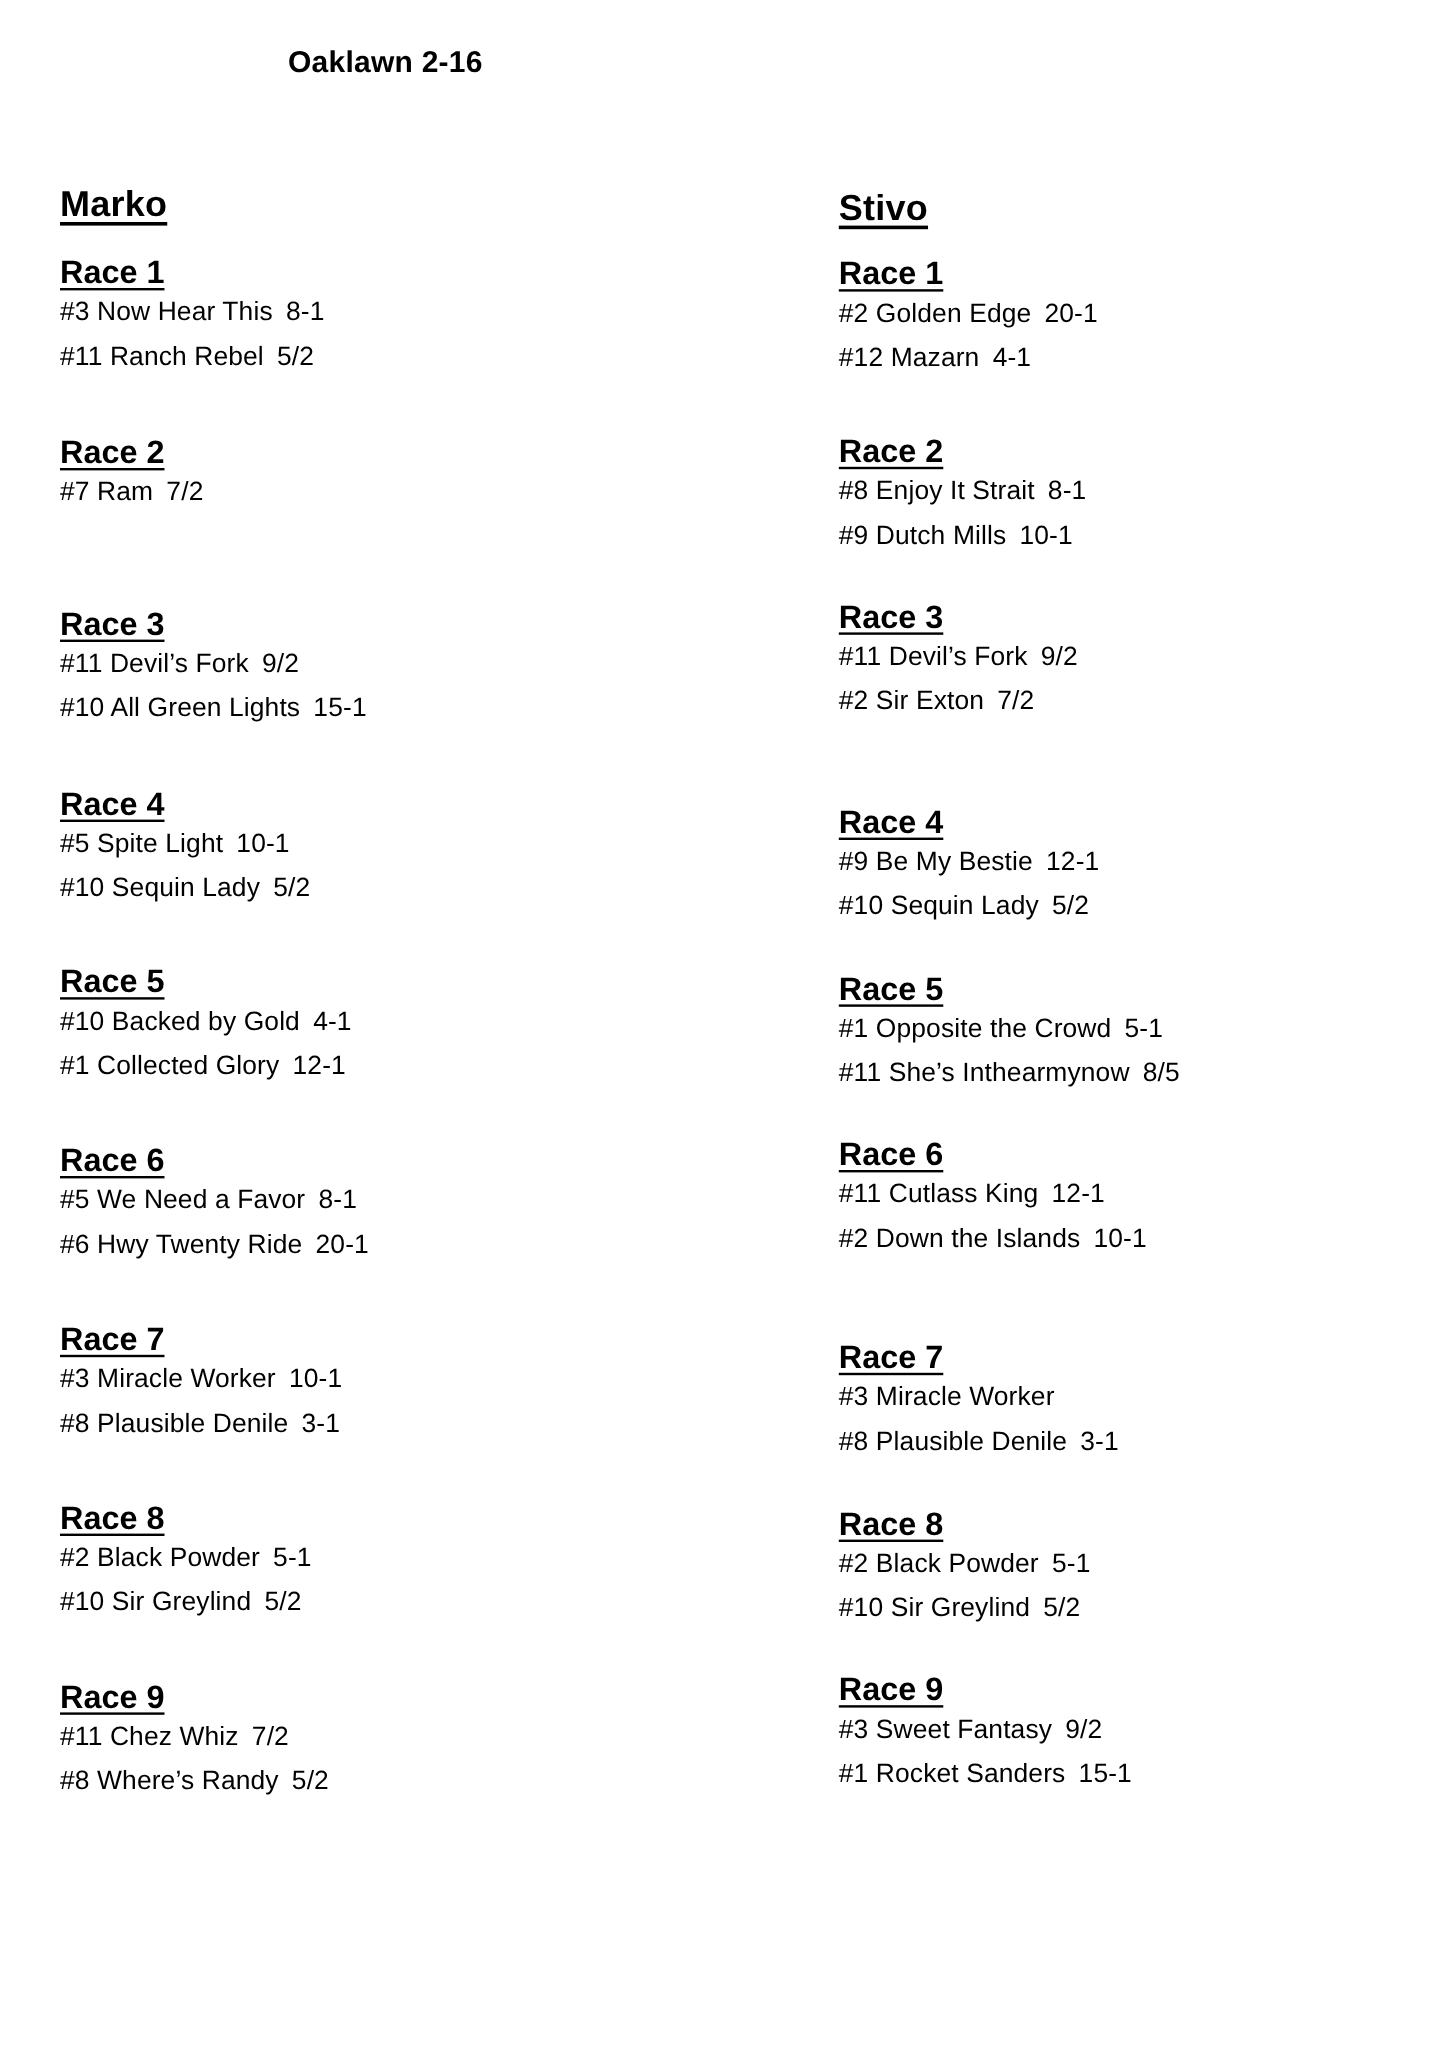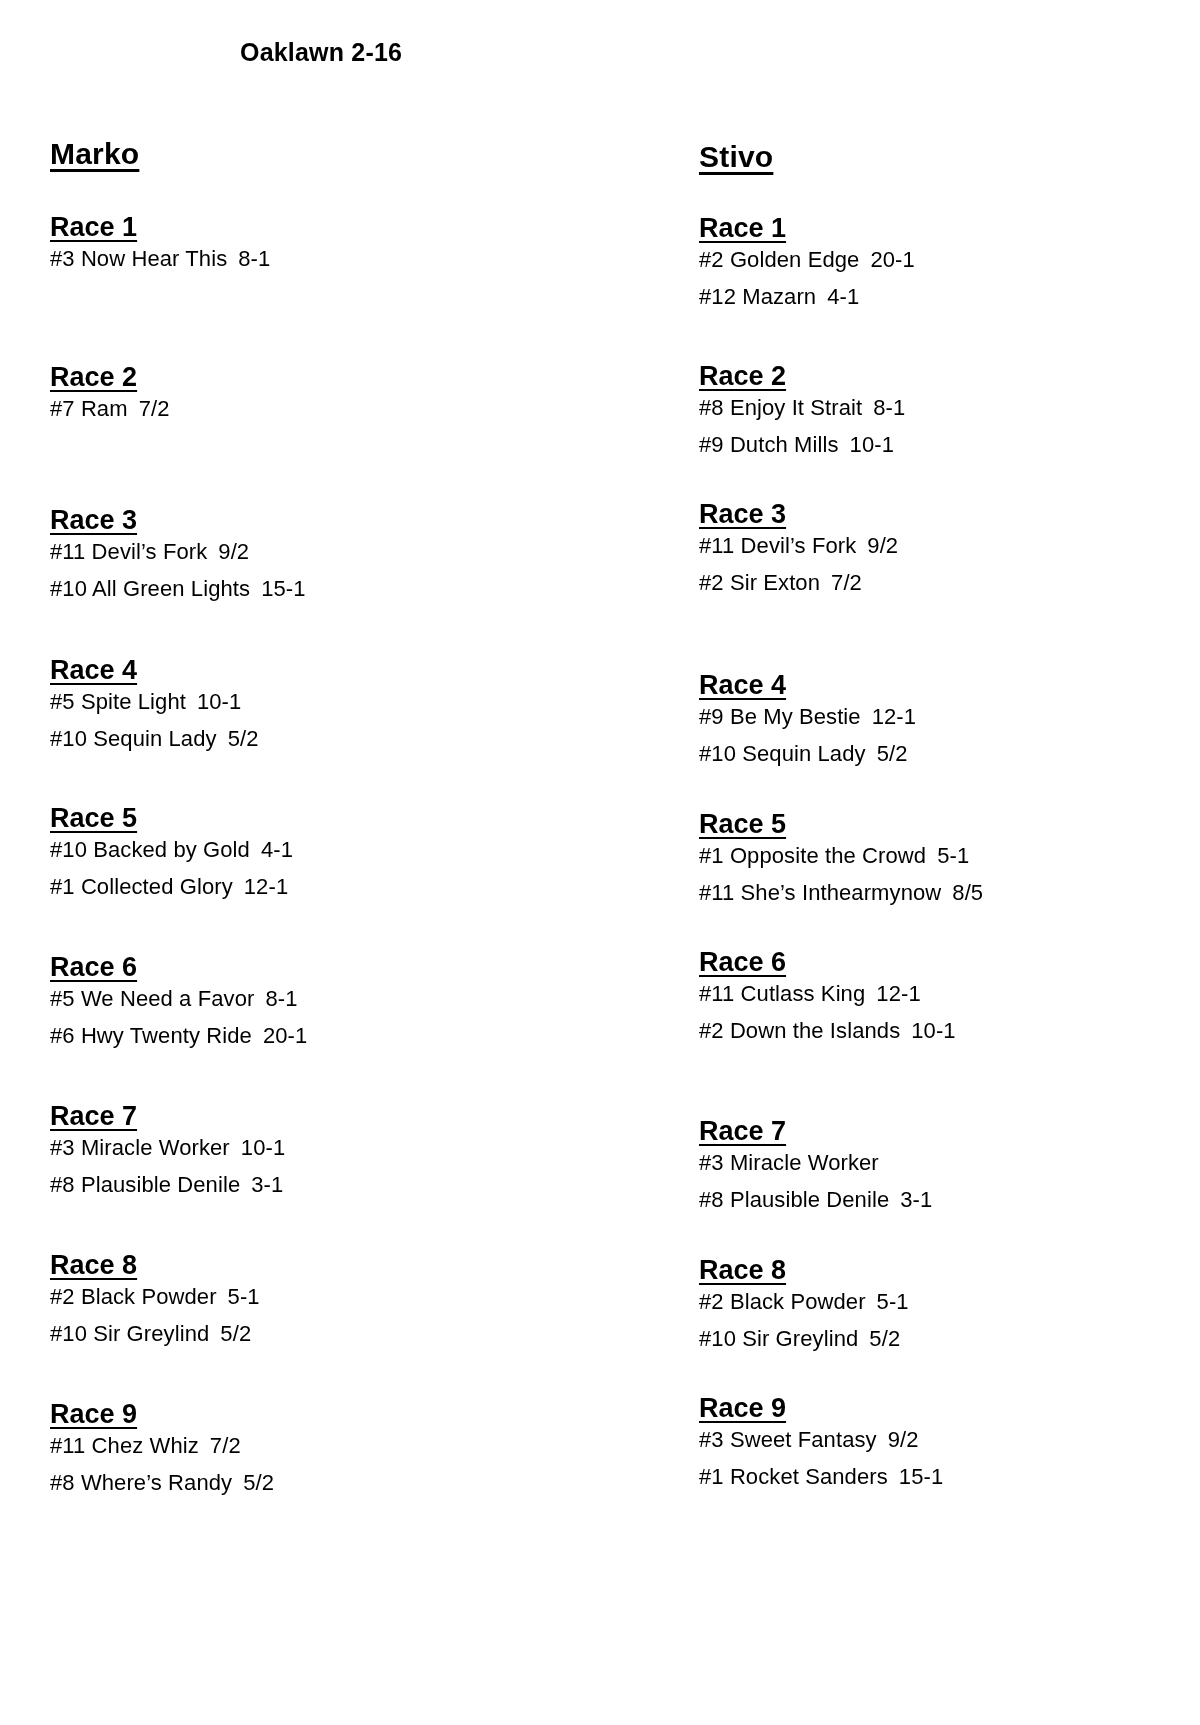--- a/index.html
+++ b/index.html
@@ -40,20 +40,21 @@
 
   .col-heading {
     position: absolute;
     font-size: 30px;
     font-weight: bold;
     text-decoration: underline;
     text-underline-offset: 5px;
     text-decoration-thickness: 2.5px;
     white-space: nowrap;
     letter-spacing: 0.2px;
+    margin-top: 17px;
   }
   .races {
     position: absolute;
     left: 0;
     width: 520px;
   }
   .race-block {
     position: absolute;
     left: 0;
     width: 520px;
@@ -85,20 +86,21 @@
 <div class="page">
 
   <div class="doc-title">Oaklawn 2-16</div>
 
   <div class="column column-left">
     <div class="col-heading" style="top: 137px;">Marko</div>
     <div class="races" style="top: 214px;">
         <div class="race-block" style="top: 0px;">
           <div><span class="race-label">Race 1</span></div>
           <div class="pick-line"><span>#3 Now Hear This</span><span class="pick-odds">8-1</span></div>
+          <div class="pick-line"><span>#11 Ranch Rebel</span><span class="pick-odds">5/2</span></div>
         </div>
         <div class="race-block" style="top: 150px;">
           <div><span class="race-label">Race 2</span></div>
           <div class="pick-line"><span>#7 Ram</span><span class="pick-odds">7/2</span></div>
         </div>
         <div class="race-block" style="top: 293px;">
           <div><span class="race-label">Race 3</span></div>
           <div class="pick-line"><span>#11 Devil’s Fork</span><span class="pick-odds">9/2</span></div>
           <div class="pick-line"><span>#10 All Green Lights</span><span class="pick-odds">15-1</span></div>
         </div>

